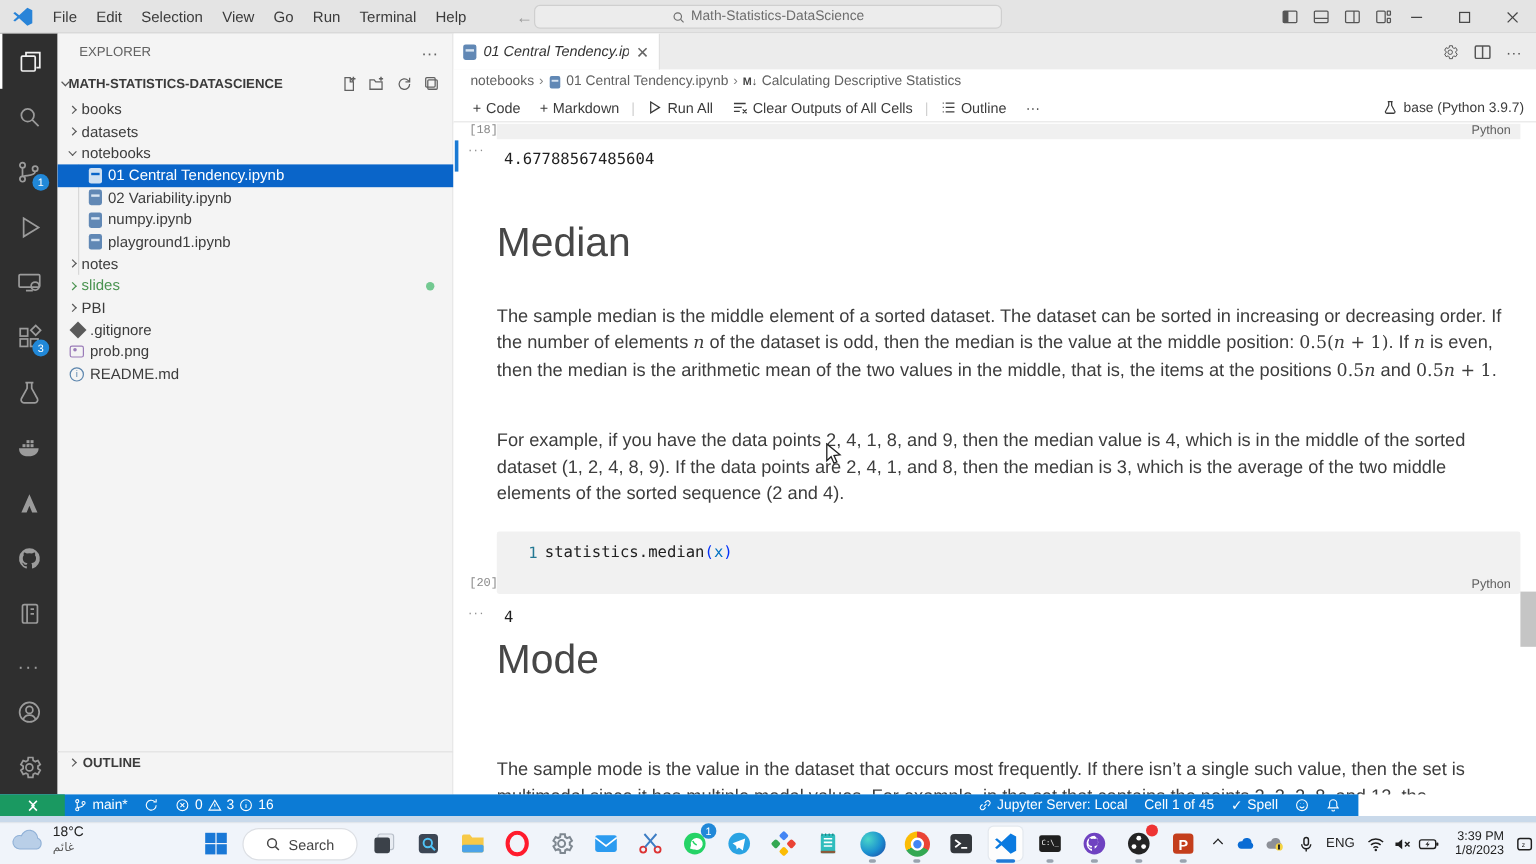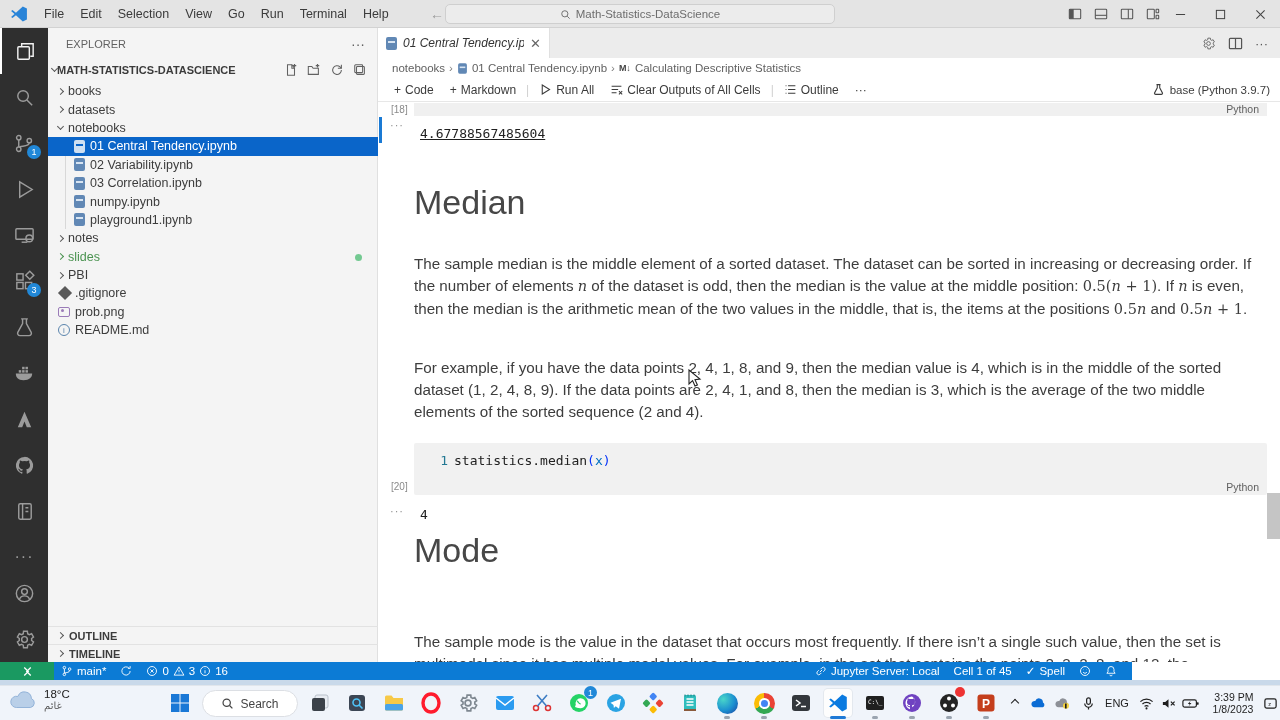--- a/index.html
+++ b/index.html
@@ -67,21 +67,21 @@
   .md-mark { font-weight:bold; font-size:9px; color:#444; }
   #nb-toolbar { height:24px; display:flex; align-items:center; gap:4px; padding-left:10px; font-size:12px; color:#3b3b3b; border-bottom:1px solid #e7e7e7; background:#fff; position:relative; }
   .tbtn { display:flex; align-items:center; gap:4px; padding:0 6px; }
   .tsep { color:#d0d0d0; }
   .tbtn svg { width:13px; height:13px; stroke:#3b3b3b; fill:none; stroke-width:1.3; }
   #kernel-btn { position:absolute; right:10px; display:flex; align-items:center; gap:5px; font-size:11.5px; }
   #kernel-btn svg { width:13px; height:13px; stroke:#3b3b3b; fill:none; stroke-width:1.3; }
 
   
   #content { position:absolute; top:75px; left:0; width:902px; height:559px; overflow:hidden; background:#fff; }
-  .exec { font-family:Liberation Sans, sans-serif; font-size:10px; color:#8a8a8a; }
+  .exec { font-family:Liberation Mono, monospace; font-size:10px; color:#8a8a8a; }
   .outdots { font-size:11px; letter-spacing:1px; color:#8f8f8f; }
   .mono { font-family:"DejaVu Sans Mono", monospace; font-size:13px; color:#1f1f1f; }
   .cell-lang { font-size:10.5px; color:#5f5f5f; }
   .md-h1 { font-size:34px; font-weight:300; color:#474747; letter-spacing:0; }
   .md-p { font-size:15.2px; line-height:21.8px; color:#3d3d3d; width:856px; }
   .md-p .math, .md-p i { font-family:"DejaVu Serif", serif; font-style:normal; font-size:14.5px; }
   .md-p i { font-style:italic; }
   .codecell { background:#f1f1f1; border-radius:2px; }
   .lineno { color:#237893; font-family:"DejaVu Sans Mono", monospace; font-size:13px; }
   .tok-obj { color:#212121; } .tok-paren { color:#0431fa; } .tok-var { color:#0070c1; }
@@ -319,24 +319,20 @@
     <div class="trow child sel">
         <span class="nbicon"></span>
         <span class="lbl">01 Central Tendency.ipynb</span>
       </div>
     <div class="trow child">
         <span class="nbicon"></span>
         <span class="lbl">02 Variability.ipynb</span>
       </div>
     <div class="trow child">
         <span class="nbicon"></span>
-        <span class="lbl">03 Correlation.ipynb</span>
-      </div>
-    <div class="trow child">
-        <span class="nbicon"></span>
         <span class="lbl">numpy.ipynb</span>
       </div>
     <div class="trow child">
         <span class="nbicon"></span>
         <span class="lbl">playground1.ipynb</span>
       </div>
     <div class="trow">
         <span class="chev r"></span>
         <span class="lbl">notes</span>
       </div>
@@ -358,24 +354,20 @@
         <span class="lbl">prob.png</span>
       </div>
     <div class="trow">
         <span class="infic">i</span>
         <span class="lbl">README.md</span>
       </div>
   </div>
   <div class="panel-row" style="top:598px;">
       <span class="chev r"></span>
       <span>OUTLINE</span>
-    </div>
-  <div class="panel-row" style="top:616px;">
-      <span class="chev r"></span>
-      <span>TIMELINE</span>
     </div>
 </div>
 
 <div id="editor">
   <div id="tabbar">
     <div id="tab1">
       <span class="nbicon"></span>
       <span style="white-space:nowrap; overflow:hidden;">01 Central Tendency.ipynb</span>
       <span class="tab-close">✕</span>
     </div>
@@ -443,21 +435,21 @@
   </div>
 
   <div id="content">
 
     <span class="exec abs" style="left:13px; top:1px;">[18]</span>
     <div class="abs" style="left:36px; right:13px; top:0; height:13px; background:#f0f0f0;">
       <span class="cell-lang abs" style="right:8px; top:0;">Python</span>
     </div>
     <div class="focusbar"></div>
     <span class="outdots abs" style="left:12px; top:16px;">···</span>
-    <div class="mono abs" style="left:42px; top:23px;text-decoration:underline;">4.67788567485604</div>
+    <div class="mono abs" style="left:42px; top:23px;">4.67788567485604</div>
 
     <h1 class="md-h1 abs" style="left:36px; top:80px;">Median</h1>
     <p class="md-p abs" style="left:36px; top:150px;">The sample median is the middle element of a sorted dataset. The dataset can be sorted in increasing or decreasing order. If the number of elements <i>n</i> of the dataset is odd, then the median is the value at the middle position: <span class="math">0.5(<i>n</i> + 1)</span>. If <i>n</i> is even, then the median is the arithmetic mean of the two values in the middle, that is, the items at the positions <span class="math">0.5<i>n</i></span> and <span class="math">0.5<i>n</i> + 1</span>.</p>
     <p class="md-p abs" style="left:36px; top:254px;">For example, if you have the data points 2, 4, 1, 8, and 9, then the median value is 4, which is in the middle of the sorted dataset (1, 2, 4, 8, 9). If the data points are 2, 4, 1, and 8, then the median is 3, which is the average of the two middle elements of the sorted sequence (2 and 4).</p>
 
     <div class="codecell abs" style="left:36px; right:13px; top:340px; height:52px;">
       <div class="abs" style="left:0; top:10px; width:34px; text-align:right;"><span class="lineno">1</span></div>
       <div class="mono abs" style="left:40px; top:10px;"><span class="tok-obj">statistics</span><span class="tok-obj">.</span><span class="tok-obj">median</span><span class="tok-paren">(</span><span class="tok-var">x</span><span class="tok-paren">)</span></div>
       <span class="cell-lang abs" style="right:8px; bottom:2px;">Python</span>
     </div>

